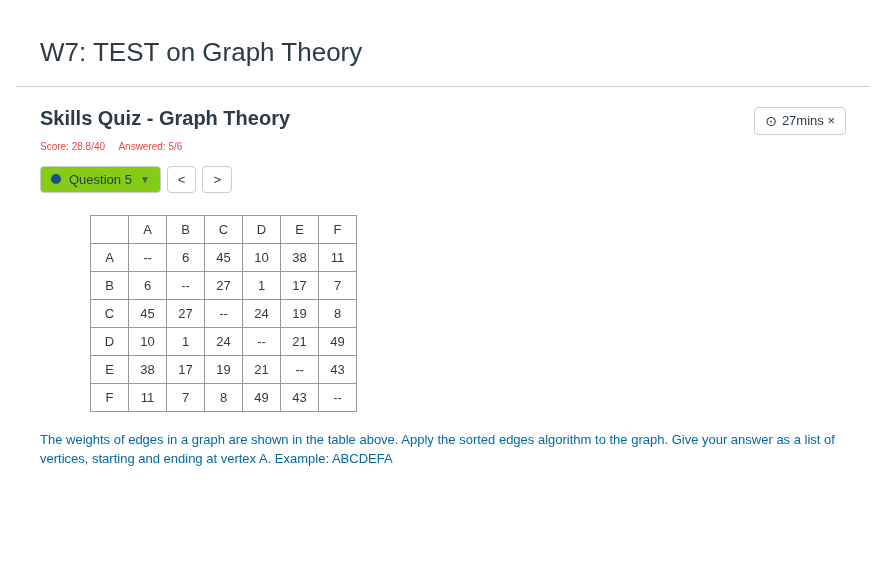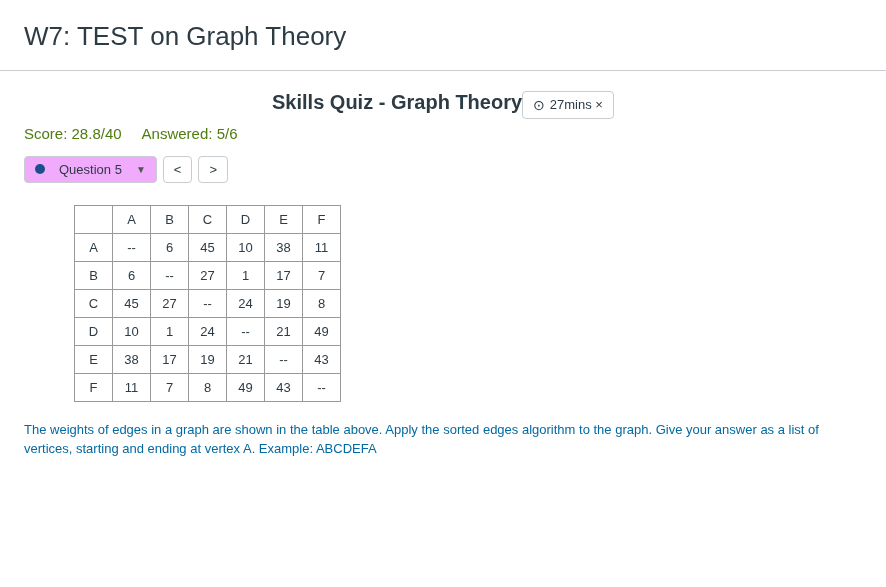--- a/index.html
+++ b/index.html
@@ -5,21 +5,21 @@
     * { box-sizing: border-box; margin: 0; padding: 0; }
     body {
       font-family: -apple-system, BlinkMacSystemFont, 'Segoe UI', Helvetica, Arial, sans-serif;
       background: #fff;
       color: #2d3b45;
       font-size: 14px;
     }
     .page-container {
       max-width: 886px;
       margin: 0 auto;
-      padding: 0;
+      padding: 16px;
     }
     .page-title-section {
       padding: 20px 24px 16px 24px;
       border-bottom: 1px solid #c7cdd1;
     }
     .page-title {
       font-size: 26px;
       font-weight: 300;
       color: #2d3b45;
       line-height: 1.3;
@@ -41,21 +41,21 @@
       font-weight: 700;
     }
     .meta-value {
       font-weight: 400;
     }
     .content-section {
       padding: 20px 24px;
     }
     .quiz-header {
       display: flex;
-      justify-content: center;
+      justify-content: space-between;
       align-items: flex-start;
       margin-bottom: 6px;
     }
     .quiz-title {
       font-size: 20px;
       font-weight: 700;
       color: #2d3b45;
     }
     .timer-badge {
       display: flex;
@@ -65,39 +65,39 @@
       border-radius: 4px;
       padding: 5px 10px;
       font-size: 13px;
       color: #2d3b45;
       white-space: nowrap;
     }
     .timer-icon {
       font-size: 14px;
     }
     .score-row {
-      font-size: 15px;
-      color: #4d7c0f;
+      font-size: 10px;
+      color: #ef4444;
       margin-bottom: 14px;
     }
     .question-nav {
       display: flex;
       align-items: center;
       gap: 6px;
       margin-bottom: 22px;
     }
     .question-select {
       display: flex;
       align-items: center;
       border: 1px solid #c7cdd1;
       border-radius: 4px;
       padding: 5px 10px;
       font-size: 13px;
-      background: #f0abfc;
-      gap: 14px;
+      background: #84cc16;
+      gap: 8px;
       cursor: pointer;
     }
     .question-dot {
       width: 10px;
       height: 10px;
       border-radius: 50%;
       background: #1a4f8a;
       display: inline-block;
     }
     .nav-arrow {

